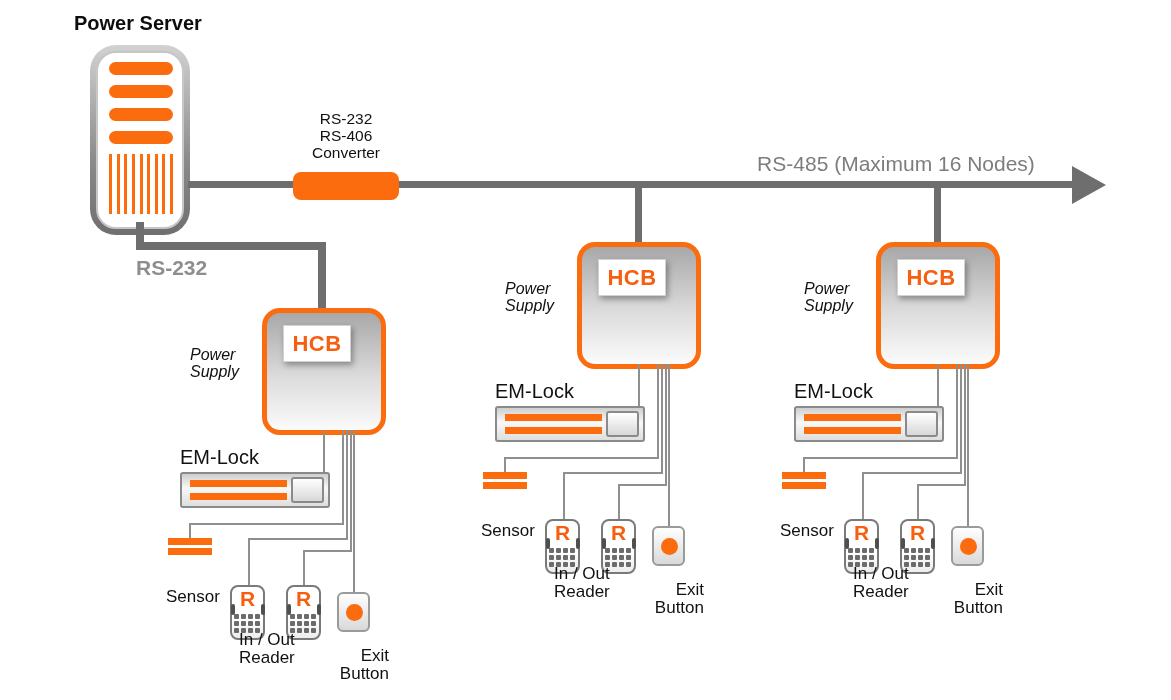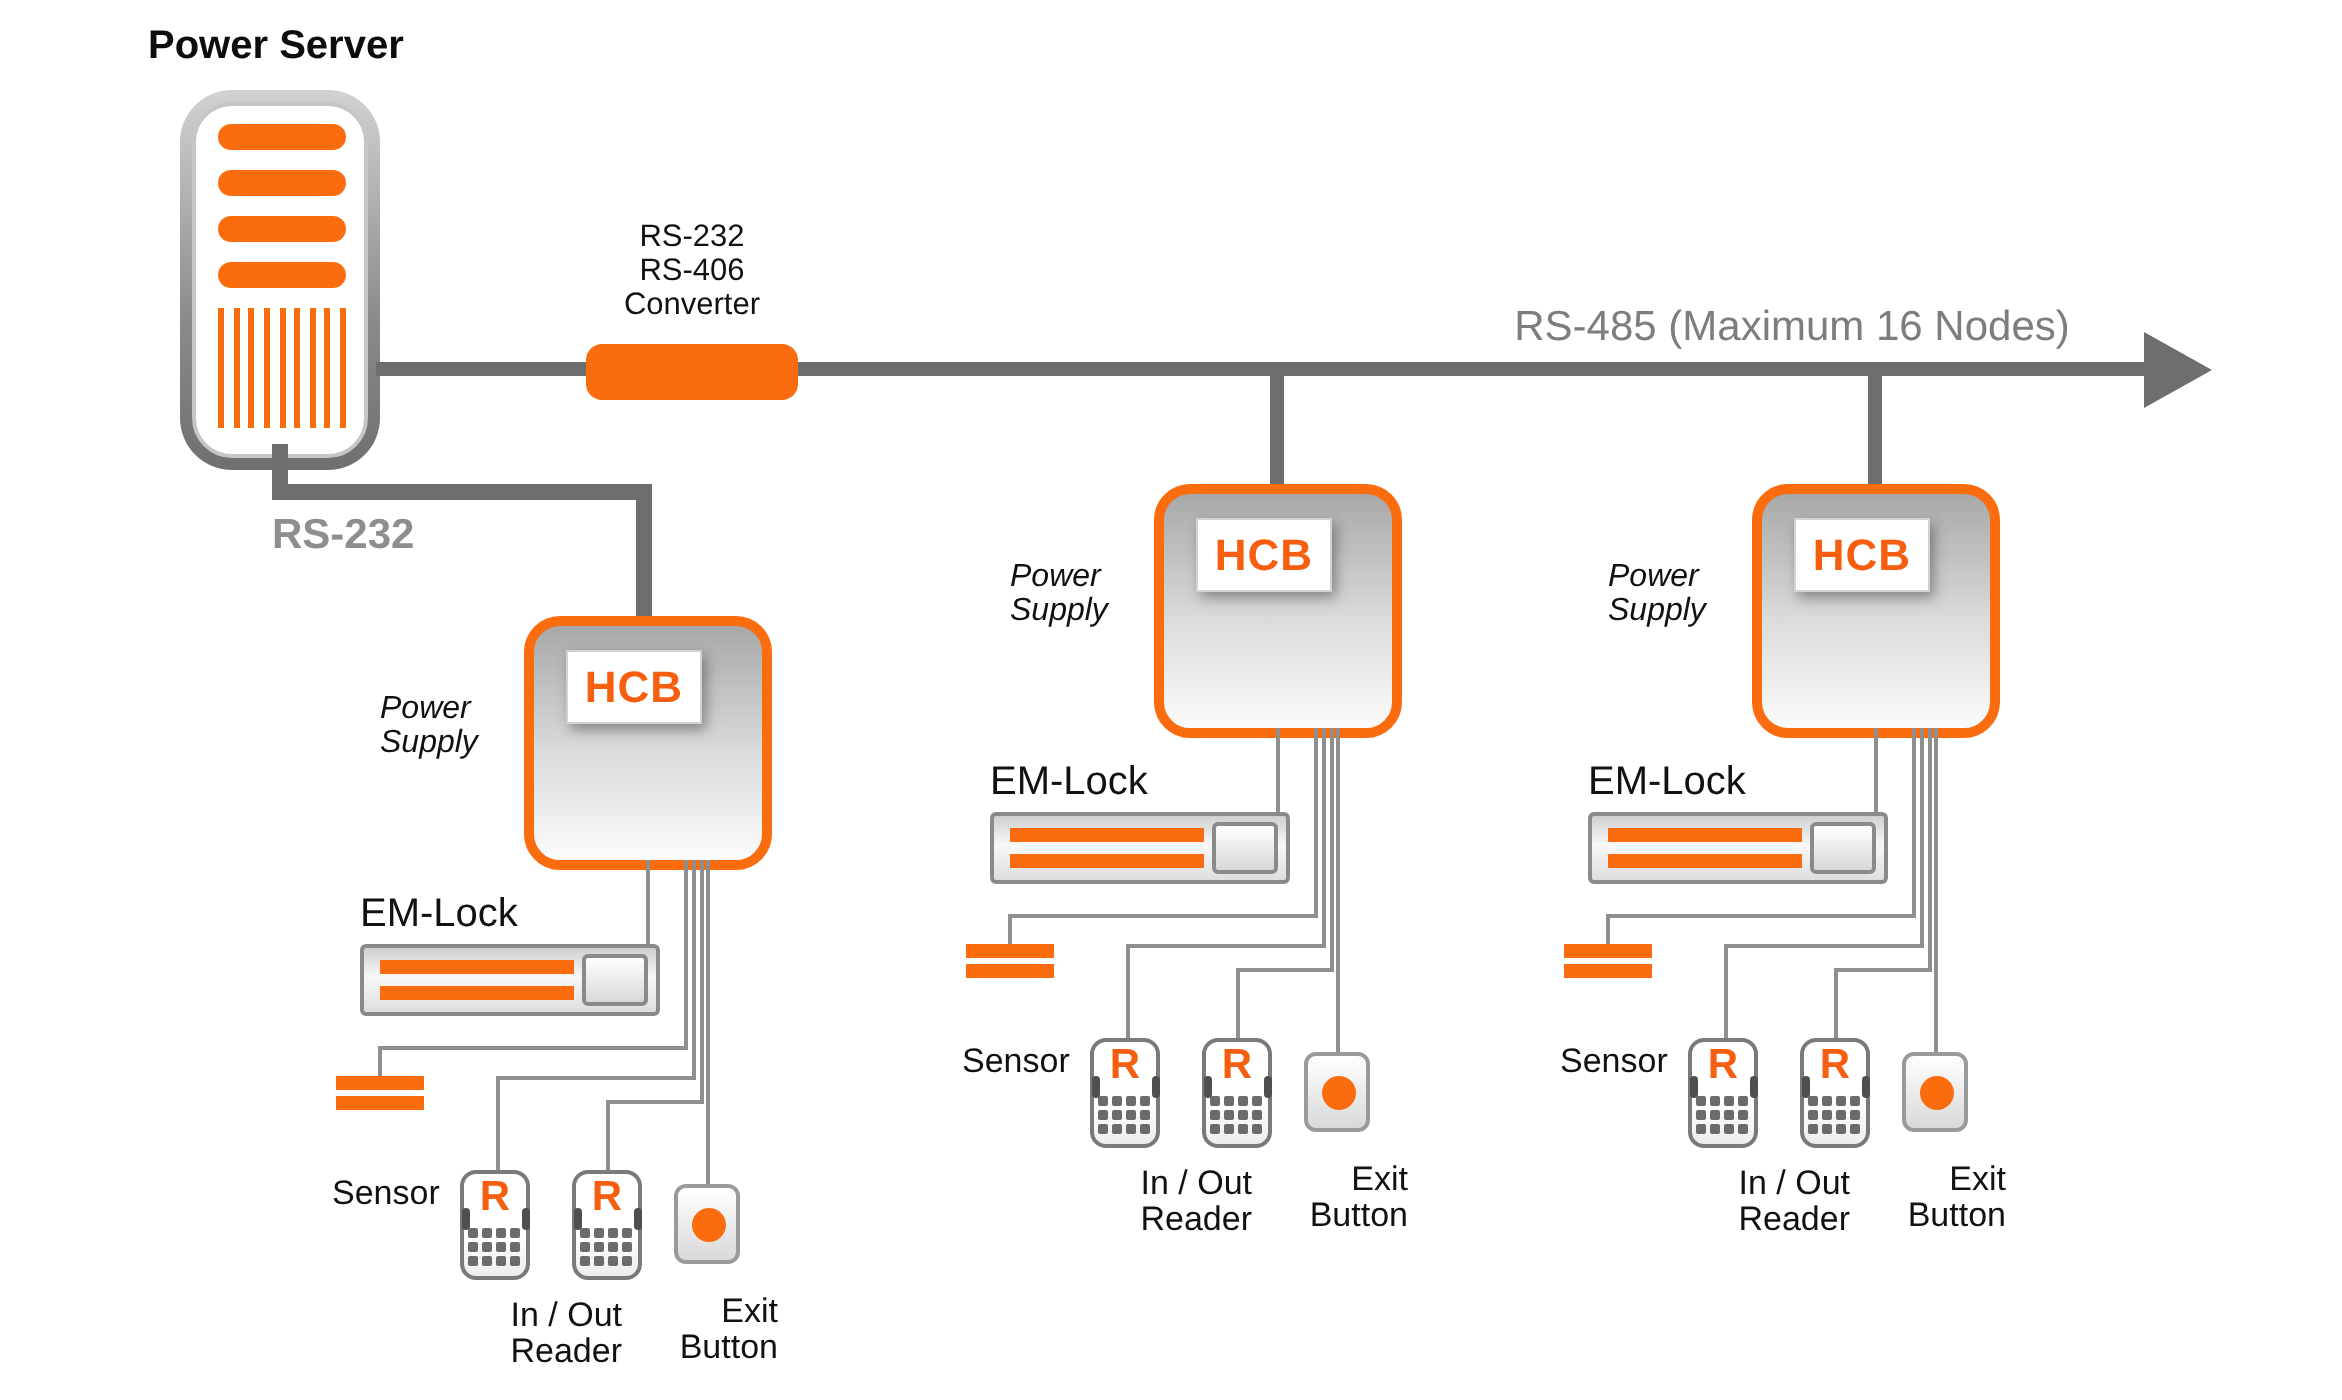--- a/index.html
+++ b/index.html
@@ -63,21 +63,21 @@
   .reader-notch { position:absolute; top:17px; width:4px; height:11px; background:#4f4f4f; border-radius:2px; }
   .reader-notch.ln { left:-1.5px; } .reader-notch.rn { right:-1.5px; }
   .keypad { position:absolute; left:2px; top:27px; width:26px; margin-left:0;
             display:grid; grid-template-columns:repeat(4,5px); grid-auto-rows:5px; gap:2px; }
   .keypad i { background:#6b6b6b; border-radius:1px; }
 
   .exit-btn { left:70px; top:279px; width:33px; height:40px; border:2px solid #9a9a9a; border-radius:6px;
               background:linear-gradient(to bottom,#ffffff,#d9d9d9); }
   .exit-dot { position:absolute; left:7px; top:10px; width:17px; height:17px; border-radius:50%; background:#fb6c0f; }
 
-  .reader-label { left:-28px; top:336px; width:72px; text-align:right; font-size:17px; line-height:18px; color:#111; }
+  .reader-label { left:-28px; top:318px; width:72px; text-align:left; font-size:17px; line-height:18px; color:#111; }
   .exit-label { left:58px; top:334px; width:64px; text-align:right; font-size:17px; line-height:18px; color:#111; }
 </style>
 </head>
 <body>
 
 <div id="canvas">
 
   <div class="server-title">Power Server</div>
   <div class="server">
     <div class="server-inner">

